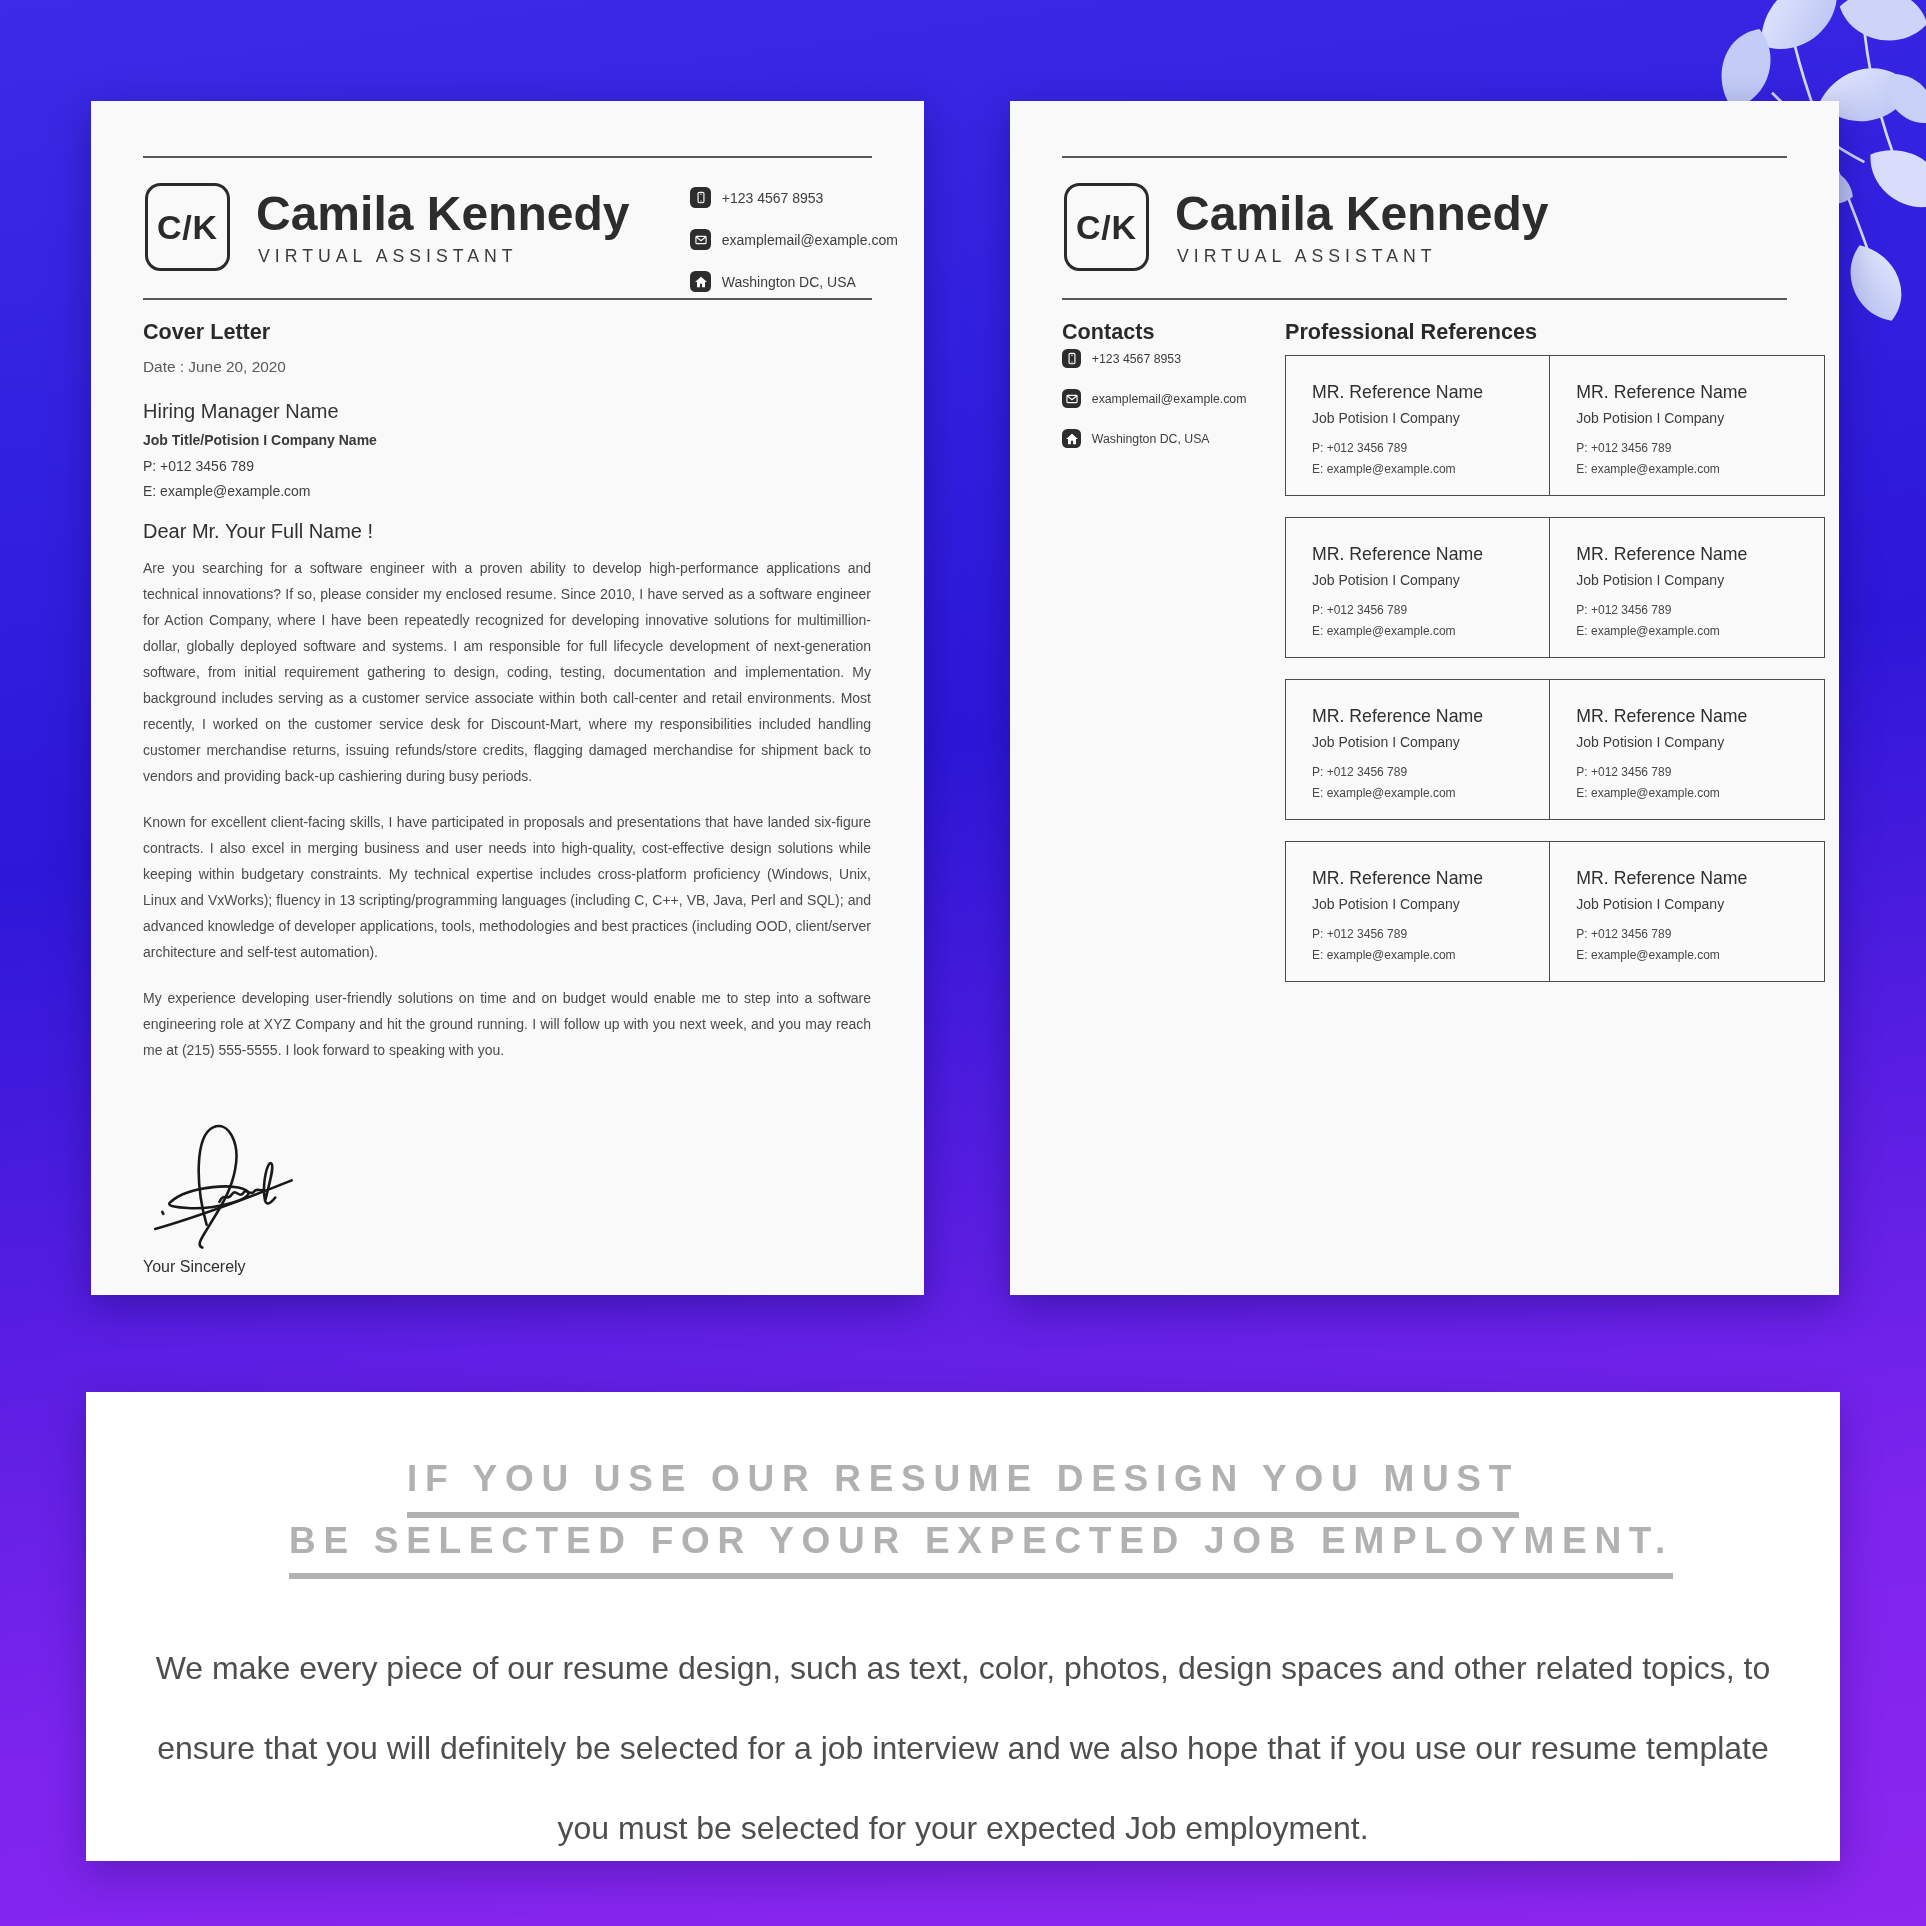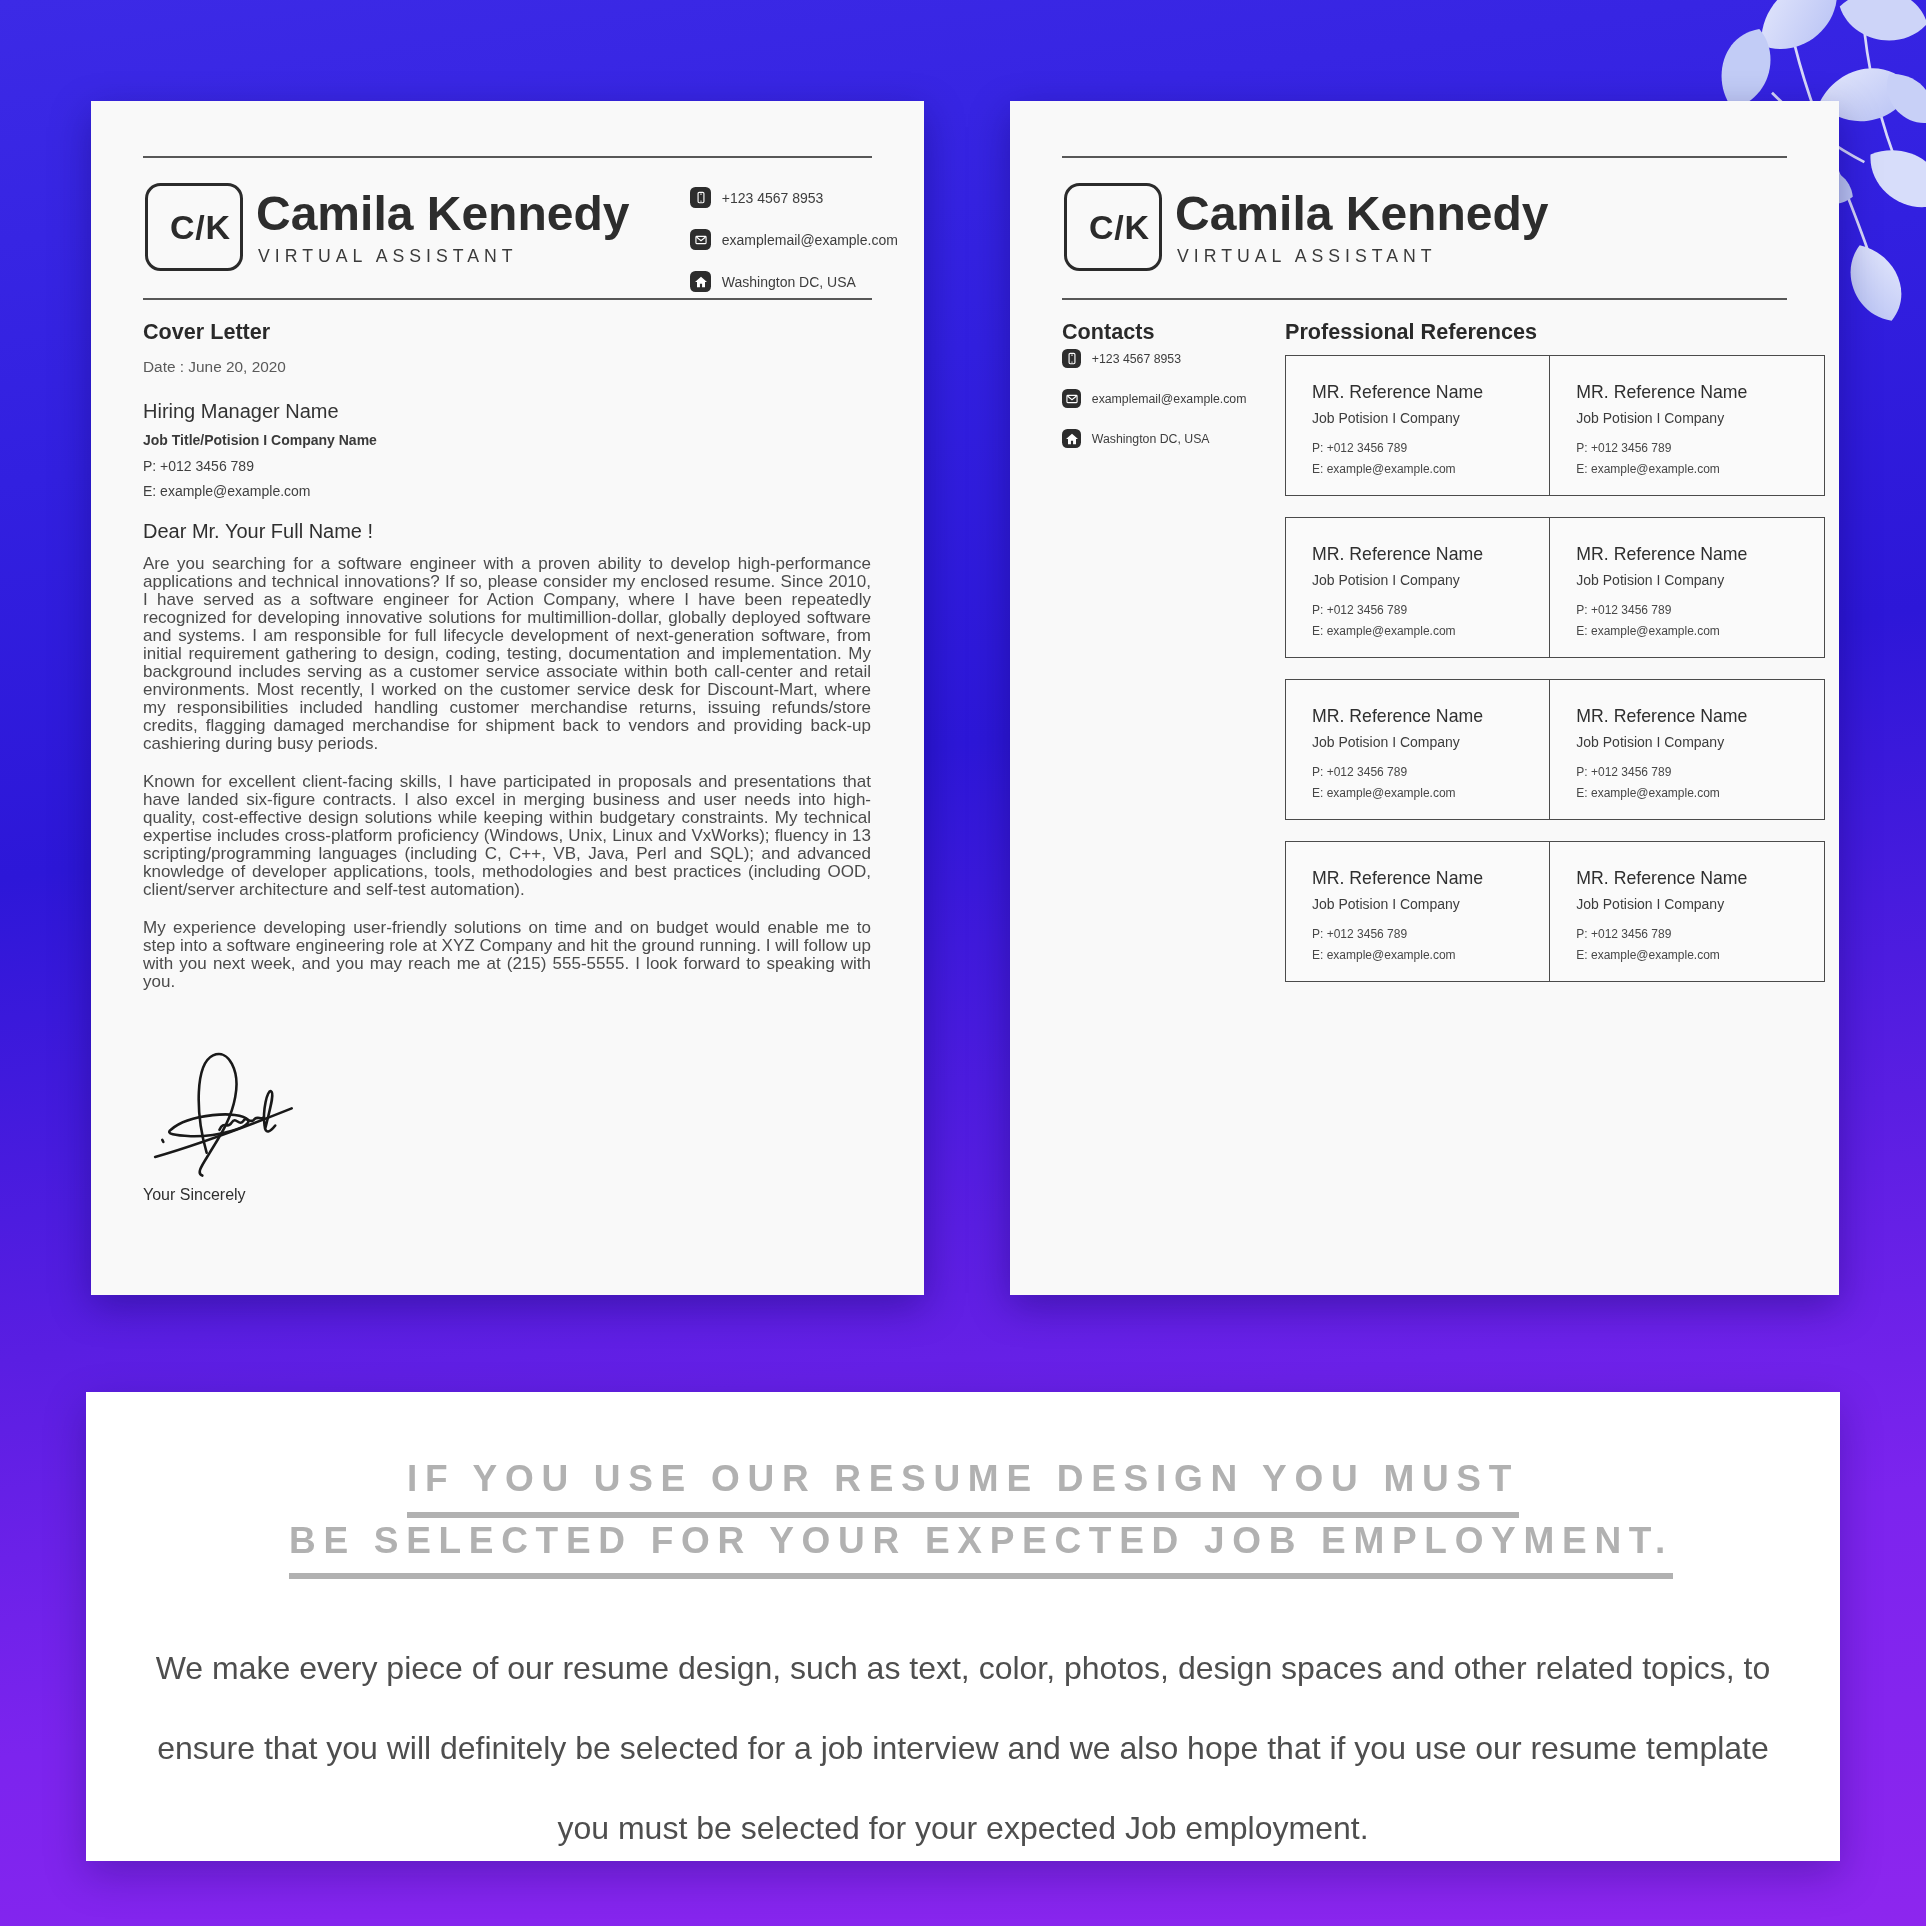--- a/index.html
+++ b/index.html
@@ -12,21 +12,21 @@
   .page{position:absolute;top:101px;height:1194px;background:#f9f9f9;z-index:2;
         box-shadow:0 12.3px 37px rgba(14,6,90,.38);}
   #page-cover{left:91px;width:833px;}
   #page-refs{left:1010px;width:829px;}
   .rule{position:absolute;left:52px;right:52px;height:1.5px;background:#585858;}
   .rule.top{top:55px;}
   .rule.bottom{top:197px;}
   
   .logo-box{position:absolute;left:54px;top:82px;width:79px;height:82px;border:3.9px solid #2b2b2b;
             border-radius:15.4px;display:flex;align-items:center;justify-content:center;
-            font-size:34px;font-weight:bold;color:#2b2b2b;letter-spacing:0.8px;padding-left:13px;}
+            font-size:34px;font-weight:bold;color:#2b2b2b;letter-spacing:0.8px;}
   .person-name{position:absolute;left:165px;top:85px;font-size:48px;font-weight:bold;color:#2d2d2d;white-space:nowrap;}
   .person-role{position:absolute;left:167px;top:145px;font-size:17.7px;letter-spacing:5px;color:#3a3a3a;white-space:nowrap;text-align:center;}
   
   .contact-col{position:absolute;display:flex;flex-direction:column;gap:21px;}
   #page-cover .contact-col{left:599px;top:86px;}
   #page-refs .contact-col{left:52px;top:248px;}
   .contact-row{display:flex;align-items:center;gap:10.8px;}
   .icon-box{width:21px;height:21px;border-radius:5.4px;background:#2d2d2d;flex:0 0 auto;
             display:flex;align-items:center;justify-content:center;}
   #page-refs .icon-box{width:19px;height:19px;}
@@ -35,21 +35,21 @@
   #page-refs .contact-text{font-size:12.3px;}
   
   .section-title{position:absolute;left:52px;top:218px;font-size:21.6px;font-weight:bold;color:#2a2a2a;white-space:nowrap;}
   .date-line{position:absolute;left:52px;top:257px;font-size:15.4px;color:#5a5a5a;}
   .recipient{position:absolute;left:52px;top:299px;}
   .recipient .r-name{font-size:20px;color:#333;margin-bottom:9.2px;}
   .recipient .r-job{font-size:14px;font-weight:bold;color:#3a3a3a;margin-bottom:10px;}
   .recipient .r-line{font-size:14px;color:#3f3f3f;margin-bottom:8.5px;}
   .letter-flow{position:absolute;left:52px;right:53px;top:419px;}
   .salutation{font-size:20px;color:#2f2f2f;margin:0 0 12.3px 0;}
-  .para{font-size:17px;line-height:18px;color:#4b4b4b;text-align:justify;margin:0 0 20px 0;}
+  .para{font-size:14px;line-height:26px;color:#4b4b4b;text-align:justify;margin:0 0 20px 0;}
   .signature{margin:23px 0 0 -4.6px;}
   .closing{font-size:16px;color:#2f2f2f;margin-top:6.2px;}
   
   #page-refs .section-title.contacts-title{left:52px;}
   #page-refs .section-title.refs-title{left:275px;}
   .cards-grid{position:absolute;left:275px;top:254px;display:grid;
               grid-template-columns:242px 242px;column-gap:22.3px;row-gap:21px;}
   .ref-card{width:276px;height:141px;border:1.5px solid #4b4b4b;box-sizing:border-box;
             background:#fafafa;padding:26px 0 0 26px;}
   .ref-card .c-name{font-size:17.7px;color:#2f2f2f;margin-bottom:7px;}

